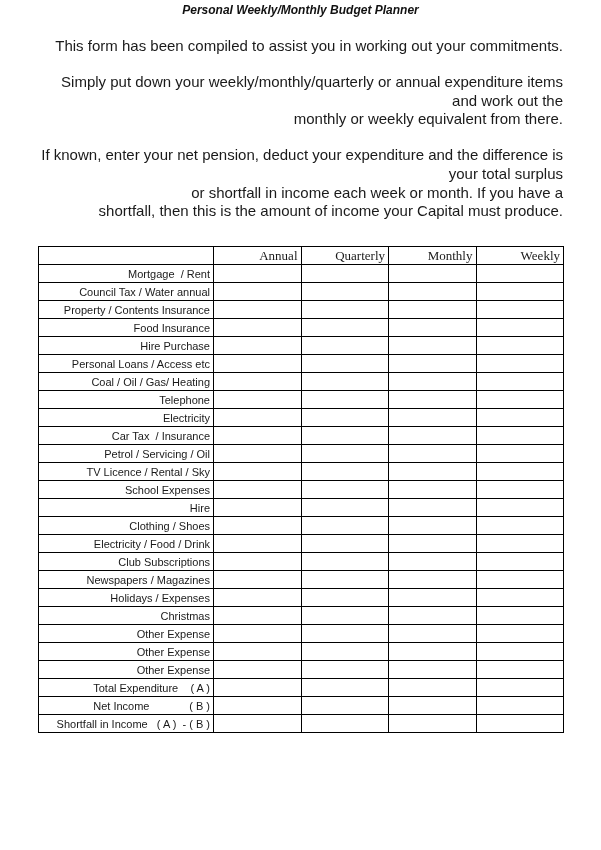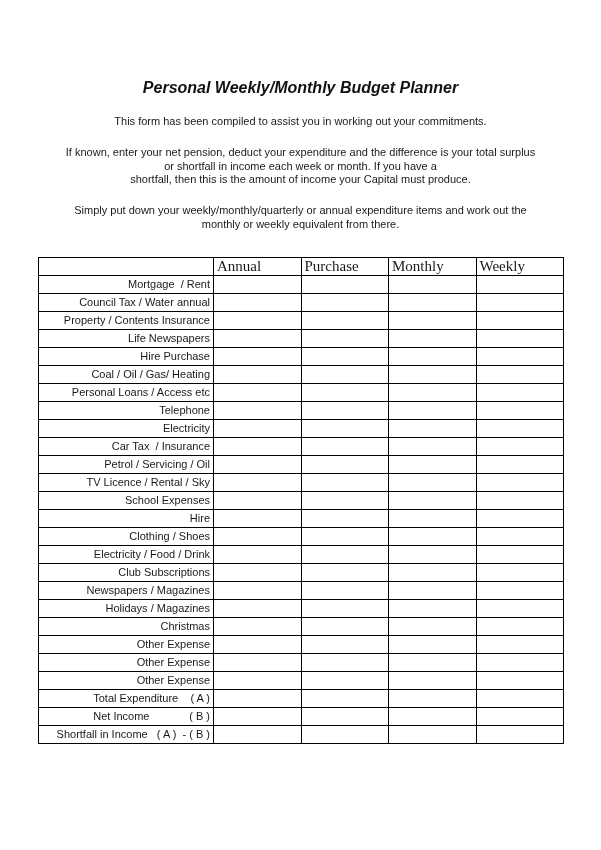--- a/index.html
+++ b/index.html
@@ -12,32 +12,31 @@
     height: 850px;
     background: #ffffff;
     position: relative;
     box-sizing: border-box;
     font-family: "Liberation Sans", sans-serif;
     color: #1a1a1a;
     overflow: hidden;
   }
   .title {
     margin: 0;
-    padding-top: 78px;
     text-align: center;
-    font-size: 16px;
+    font-size: 12px;
     line-height: 20px;
     font-weight: bold;
     font-style: italic;
     color: #111111;
   }
   .para {
     margin: 17px 38px 0 38px;
-    text-align: center;
-    font-size: 11px;
+    text-align: right;
+    font-size: 15px;
     line-height: 1.25;
     white-space: pre-line;
     color: #1a1a1a;
   }
   .budget-table {
     margin: 25px 0 0 38px;
     border-collapse: collapse;
     table-layout: fixed;
     width: 525px;
     font-size: 11px;
@@ -48,22 +47,22 @@
   .budget-table td {
     border: 1px solid #000000;
     height: 17px;
     padding: 0 3px;
     box-sizing: content-box;
     overflow: hidden;
   }
   .budget-table th {
     font-family: "Liberation Serif", serif;
     font-weight: normal;
-    font-size: 15px;
-    text-align: left;
+    font-size: 13px;
+    text-align: right;
     vertical-align: middle;
   }
   .budget-table td.label-cell {
     text-align: right;
     vertical-align: middle;
     white-space: pre;
     font-size: 11px;
   }
   .budget-table td.value-cell {
     background: #ffffff;
@@ -71,40 +70,40 @@
 </style>
 </head>
 <body>
 
 <div class="page">
 
   <h1 class="title">Personal Weekly/Monthly Budget Planner</h1>
 
   <p class="para">This form has been compiled to assist you in working out your commitments.</p>
 
+  <p class="para">Simply put down your weekly/monthly/quarterly or annual expenditure items and work out the
+monthly or weekly equivalent from there.</p>
+
   <p class="para">If known, enter your net pension, deduct your expenditure and the difference is your total surplus
 or shortfall in income each week or month. If you have a
 shortfall, then this is the amount of income your Capital must produce.</p>
-
-  <p class="para">Simply put down your weekly/monthly/quarterly or annual expenditure items and work out the
-monthly or weekly equivalent from there.</p>
 
   <table class="budget-table">
     <colgroup>
       <col class="label-col">
       <col class="value-col">
       <col class="value-col">
       <col class="value-col">
       <col class="value-col">
     </colgroup>
     <thead>
       <tr>
         <th></th>
         <th>Annual</th>
-        <th>Purchase</th>
+        <th>Quarterly</th>
         <th>Monthly</th>
         <th>Weekly</th>
       </tr>
     </thead>
     <tbody id="table-body">
   <tr>
     <td class="label-cell">Mortgage  / Rent</td>
     <td class="value-cell"></td>
     <td class="value-cell"></td>
     <td class="value-cell"></td>
@@ -121,52 +120,52 @@
 
   <tr>
     <td class="label-cell">Property / Contents Insurance</td>
     <td class="value-cell"></td>
     <td class="value-cell"></td>
     <td class="value-cell"></td>
     <td class="value-cell"></td>
   </tr>
 
   <tr>
-    <td class="label-cell">Life Newspapers</td>
+    <td class="label-cell">Food Insurance</td>
     <td class="value-cell"></td>
     <td class="value-cell"></td>
     <td class="value-cell"></td>
     <td class="value-cell"></td>
   </tr>
 
   <tr>
     <td class="label-cell">Hire Purchase</td>
     <td class="value-cell"></td>
     <td class="value-cell"></td>
     <td class="value-cell"></td>
     <td class="value-cell"></td>
   </tr>
 
   <tr>
+    <td class="label-cell">Personal Loans / Access etc</td>
+    <td class="value-cell"></td>
+    <td class="value-cell"></td>
+    <td class="value-cell"></td>
+    <td class="value-cell"></td>
+  </tr>
+
+  <tr>
     <td class="label-cell">Coal / Oil / Gas/ Heating</td>
     <td class="value-cell"></td>
     <td class="value-cell"></td>
     <td class="value-cell"></td>
     <td class="value-cell"></td>
   </tr>
 
   <tr>
-    <td class="label-cell">Personal Loans / Access etc</td>
-    <td class="value-cell"></td>
-    <td class="value-cell"></td>
-    <td class="value-cell"></td>
-    <td class="value-cell"></td>
-  </tr>
-
-  <tr>
     <td class="label-cell">Telephone</td>
     <td class="value-cell"></td>
     <td class="value-cell"></td>
     <td class="value-cell"></td>
     <td class="value-cell"></td>
   </tr>
 
   <tr>
     <td class="label-cell">Electricity</td>
     <td class="value-cell"></td>
@@ -241,21 +240,21 @@
 
   <tr>
     <td class="label-cell">Newspapers / Magazines</td>
     <td class="value-cell"></td>
     <td class="value-cell"></td>
     <td class="value-cell"></td>
     <td class="value-cell"></td>
   </tr>
 
   <tr>
-    <td class="label-cell">Holidays / Magazines</td>
+    <td class="label-cell">Holidays / Expenses</td>
     <td class="value-cell"></td>
     <td class="value-cell"></td>
     <td class="value-cell"></td>
     <td class="value-cell"></td>
   </tr>
 
   <tr>
     <td class="label-cell">Christmas</td>
     <td class="value-cell"></td>
     <td class="value-cell"></td>

